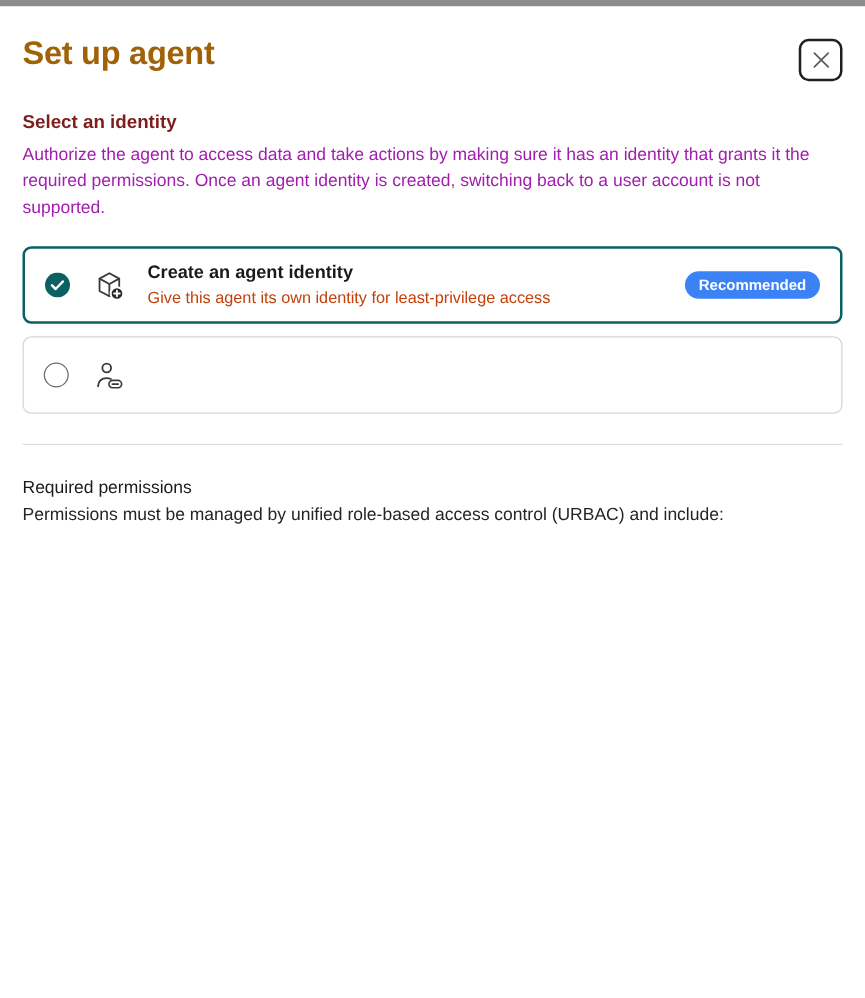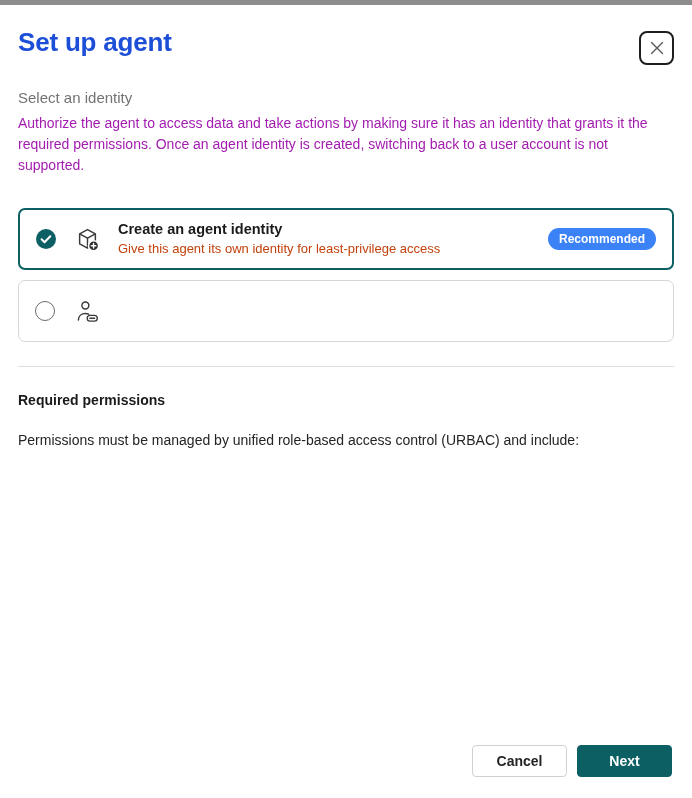--- a/index.html
+++ b/index.html
@@ -23,50 +23,50 @@
   }
   .dialog-header {
     padding-top: 22px;
     display: flex;
     align-items: flex-start;
     justify-content: space-between;
   }
   h1.title {
     font-size: 26px;
     font-weight: 700;
-    color: #1d4ed8;
+    color: #a16207;
     letter-spacing: -0.2px;
   }
   .close-btn {
     width: 35px;
     height: 34px;
     background: #ffffff;
     border: 2px solid #1f1f1f;
     border-radius: 8px;
     display: flex;
     align-items: center;
     justify-content: center;
     cursor: pointer;
     margin-top: 4px;
   }
   .close-btn svg { display: block; }
   .section-heading {
     font-size: 15px;
-    font-weight: 400;
-    color: #737373;
+    font-weight: 700;
+    color: #7f1d1d;
     margin-top: 24px;
   }
   .section-desc {
     margin-top: 7px;
     font-size: 14px;
     line-height: 21px;
     color: #a21caf;
     max-width: 648px;
   }
-  .cards { margin-top: 32px; }
+  .cards { margin-top: 21px; }
   .option-card {
     display: flex;
     align-items: center;
     height: 62px;
     border-radius: 7px;
     padding: 0 16px;
     background: #ffffff;
     cursor: pointer;
   }
   .option-card.selected { border: 2px solid #0c5f63; }
@@ -115,25 +115,25 @@
     flex: 0 0 auto;
   }
   .divider {
     border: none;
     border-top: 1px solid #e1e0de;
     margin-top: 24px;
   }
   .perm-heading {
     margin-top: 25px;
     font-size: 14px;
-    font-weight: 700;
+    font-weight: 400;
     color: #1b1a19;
   }
   .perm-intro {
-    margin-top: 24px;
+    margin-top: 6px;
     font-size: 14px;
     color: #242424;
   }
   ul.perm-list {
     margin-top: 10px;
     padding-left: 33px;
     list-style: disc;
   }
   ul.perm-list li {
     font-size: 14px;
@@ -231,18 +231,14 @@
       </span>
     </div>
 
   </div>
 
   <hr class="divider">
 
   <div class="perm-heading">Required permissions</div>
   <p class="perm-intro">Permissions must be managed by unified role-based access control (URBAC) and include:</p>
 
-  <div class="footer">
-    <button class="btn btn-secondary">Cancel</button>
-    <button class="btn btn-primary">Next</button>
-  </div>
 
 </div>
 
 </body></html>

